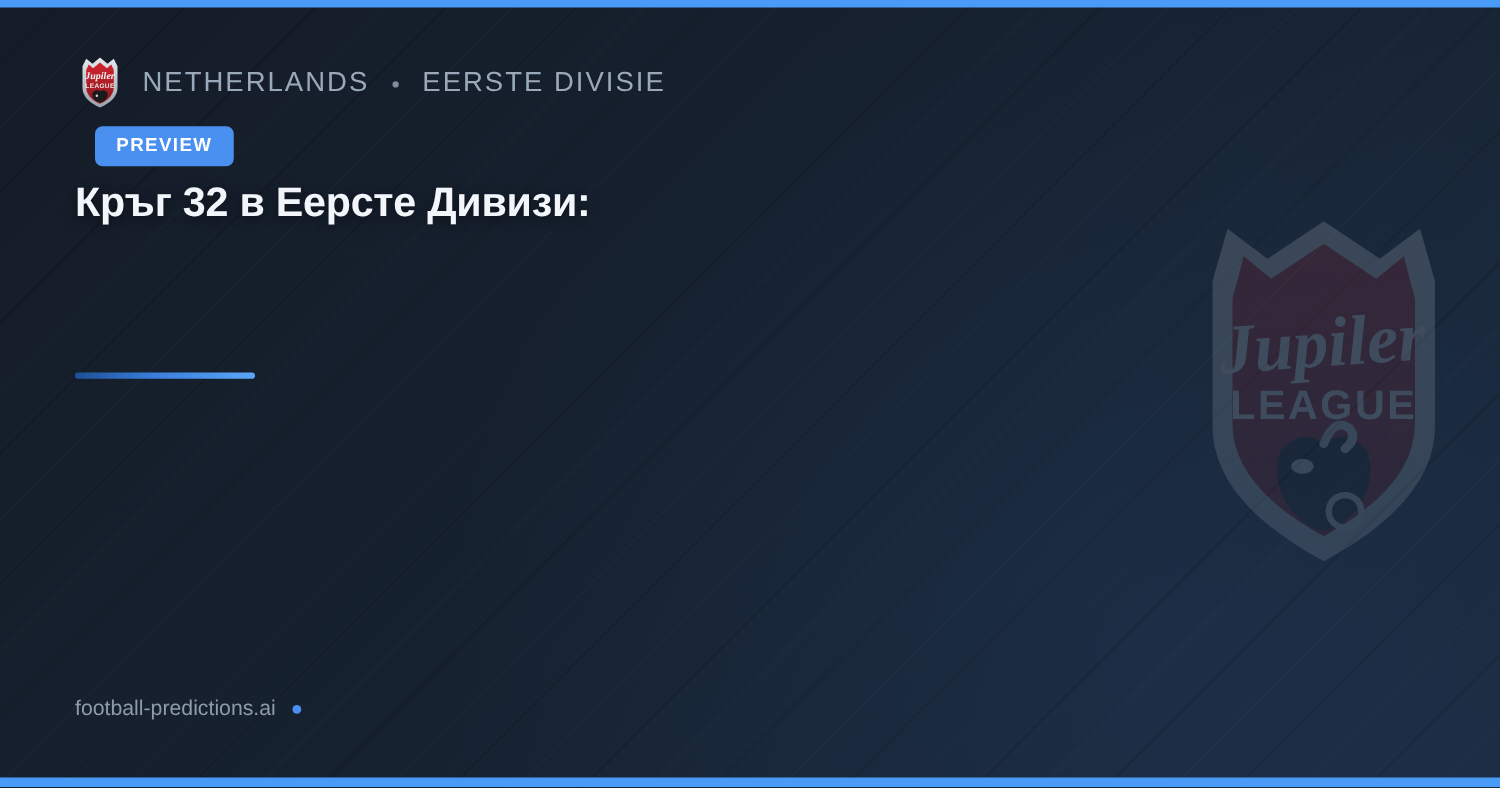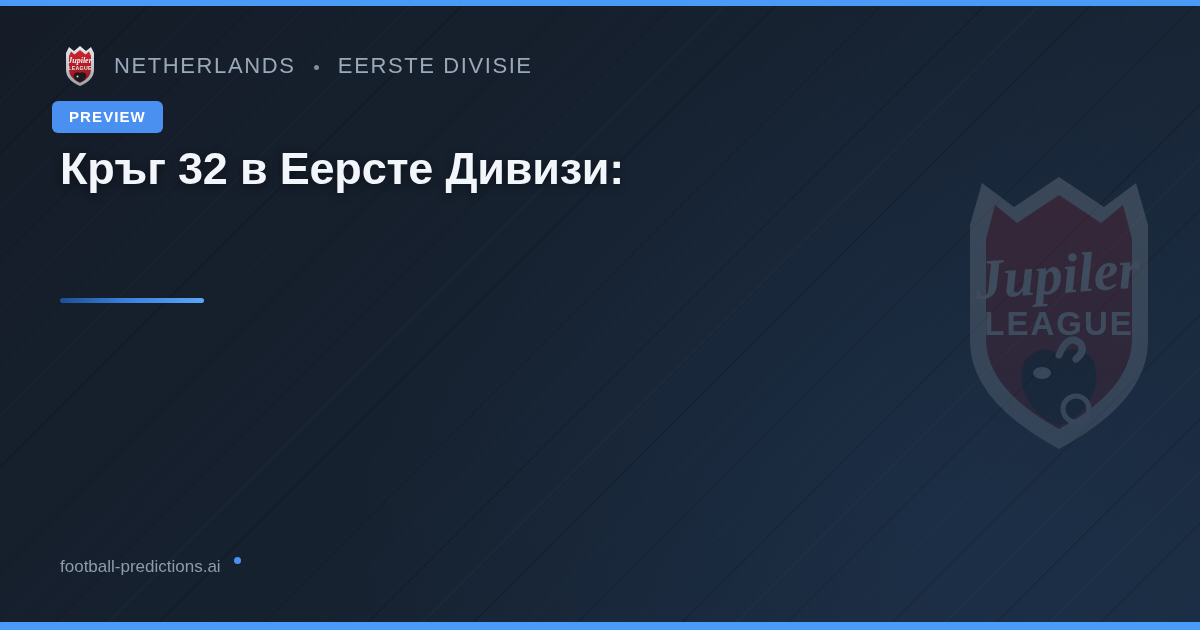--- a/index.html
+++ b/index.html
@@ -68,31 +68,31 @@
     font-size:22px; letter-spacing:1.6px; color:#9aa9ba;
     white-space:nowrap; font-weight:400;
   }
   .sep-dot{
     display:inline-block; width:5px; height:5px; border-radius:50%;
     background:#7f8d9e; margin:0 11px; vertical-align:middle;
   }
 
   
   .preview-badge{
-    position:absolute; left:52px; top:101px;
+    position:absolute; left:76px; top:101px;
     background:#4a90f0; color:#ffffff;
     font-size:15px; font-weight:bold; letter-spacing:1.1px;
     padding:8px 17px 9px; border-radius:6px;
     line-height:1;
   }
 
   
   .title{
     position:absolute; left:60px; top:143px; width:810px;
-    font-size:45px; font-weight:bold; line-height:1.17;
+    font-size:33px; font-weight:bold; line-height:1.17;
     color:#f2f6fb; letter-spacing:-0.2px;
     text-shadow:0 2px 10px rgba(0,0,0,0.45);
   }
 
   .accent{
     position:absolute; left:60px; top:298px;
     width:144px; height:5px; border-radius:3px;
     background:linear-gradient(90deg,#1d4f96 0%,#3b7fdd 45%,#5aa6f8 100%);
   }
 
@@ -101,21 +101,21 @@
     position:absolute; left:958px; top:173px;
     width:202px; height:282px;
     display:flex; align-items:center; justify-content:center;
     opacity:0.17;
   }
   .badge-box svg{ width:100%; height:100%; display:block; }
 
   
   .footer{
     position:absolute; left:60px; top:557px;
-    display:flex; 
+    display:flex; align-items:center;
     font-size:17px; color:#8d9bac; white-space:nowrap;
   }
   .footer .dot{
     display:inline-block; width:7px; height:7px; border-radius:50%;
     background:#4a90f0; margin:0 13px;
   }
 </style>
 </head>
 <body>
 

